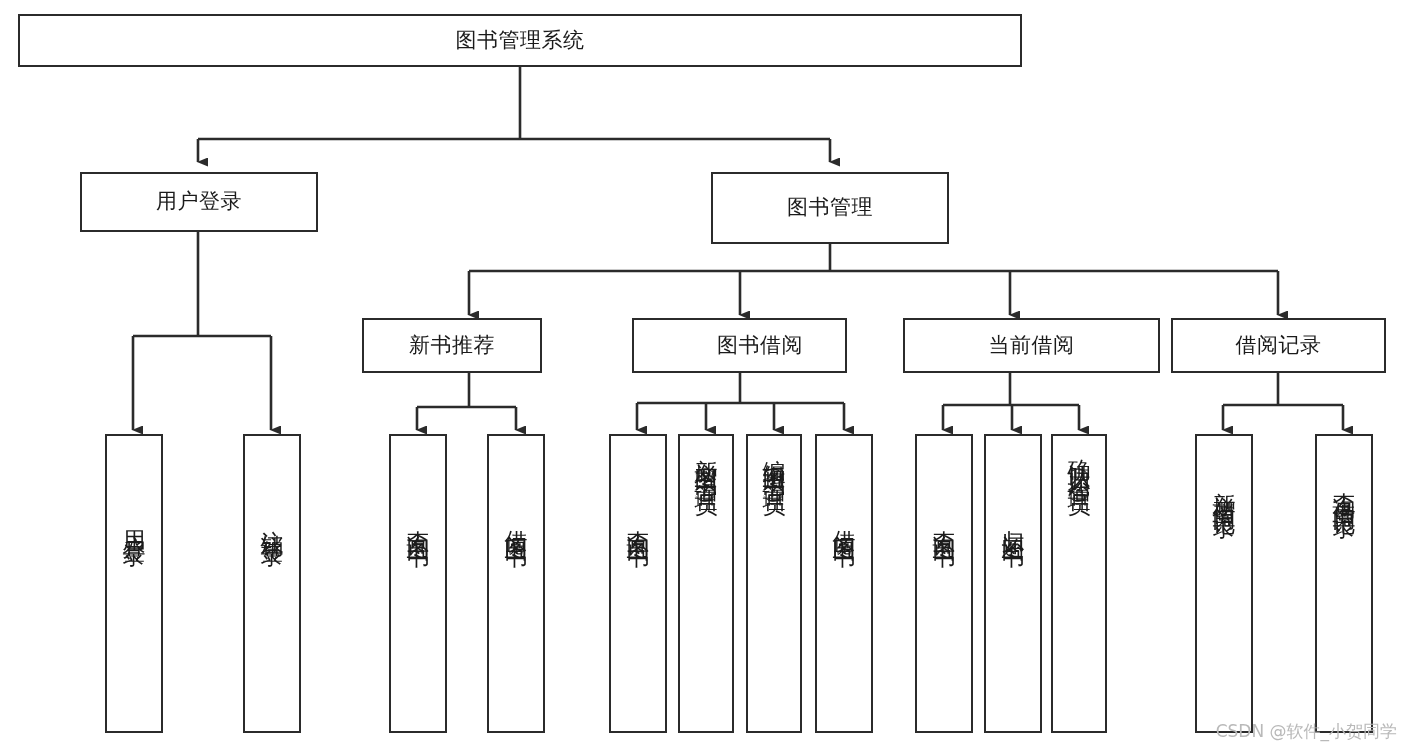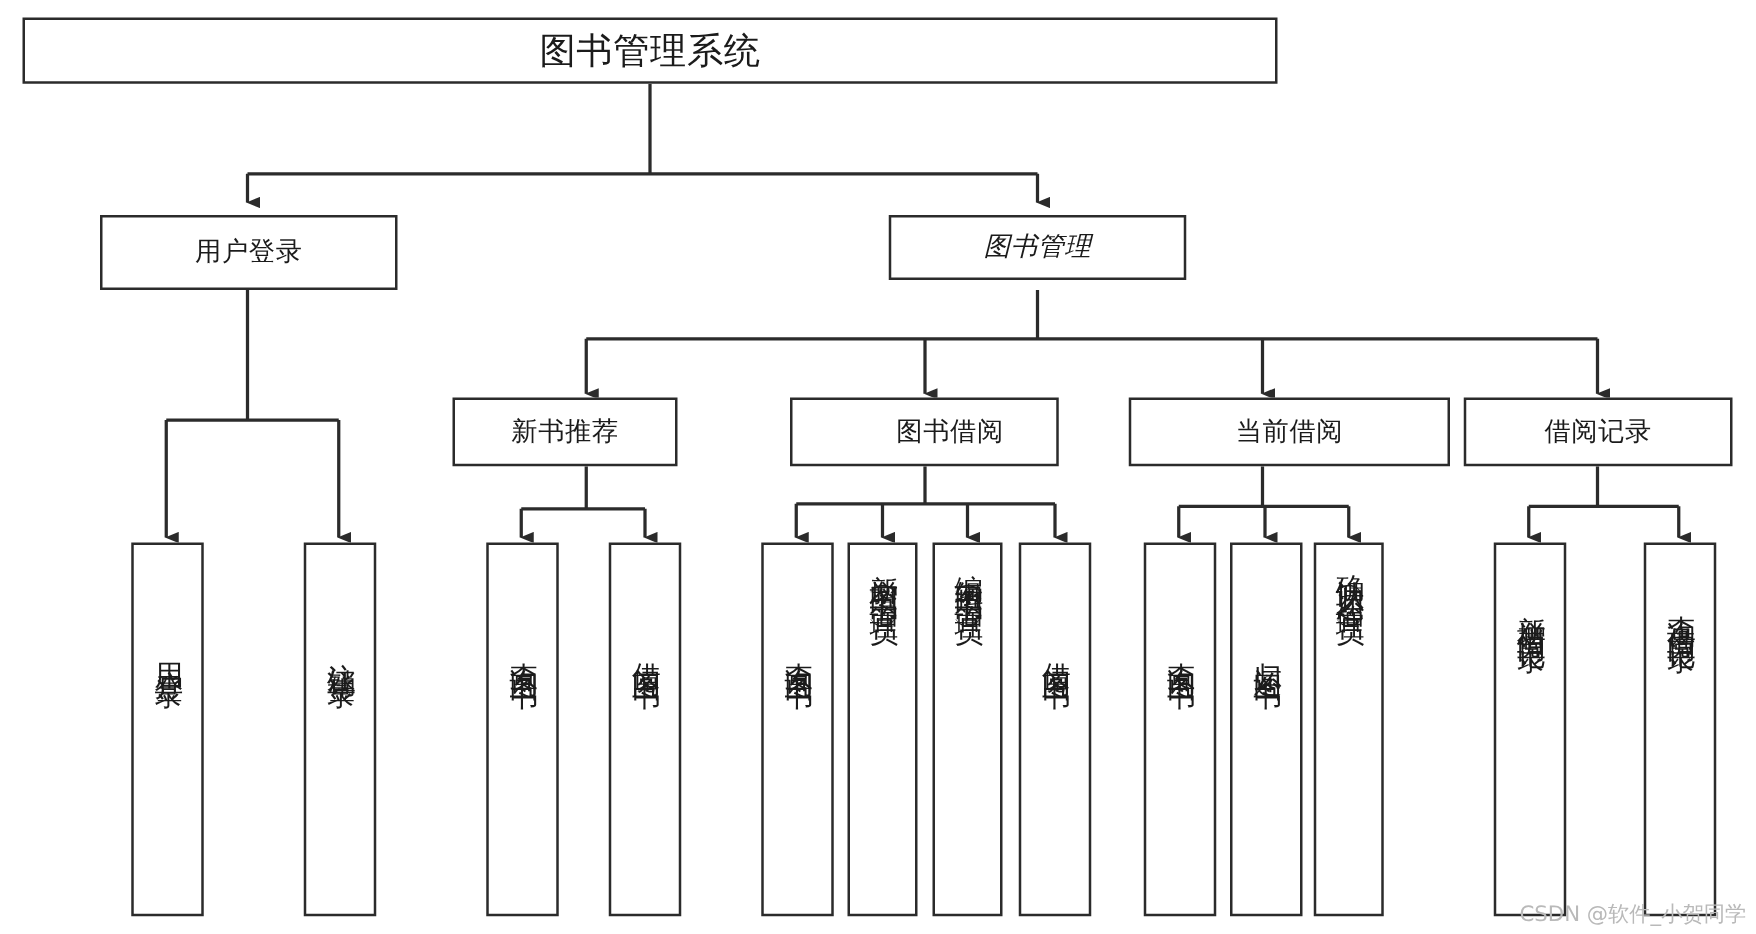--- a/index.html
+++ b/index.html
@@ -41,21 +41,21 @@
     text-align: center;
     line-height: 1.12;
     white-space: nowrap;
   }
   
   .node.horiz .node-label {
     font-size: 21px;
     letter-spacing: 0.5px;
   }
   .node.root .node-label {
-    font-size: 29px;
+    font-size: 21px;
   }
   
   .node.vert {
     align-items: flex-start;
     justify-content: center;
     padding-top: 6px;
   }
   .node.vert .node-label {
     writing-mode: vertical-rl;
     text-orientation: upright;
@@ -136,21 +136,21 @@
   </svg>
 
   <div class="node horiz root" style="left:18px; top:14px; width:1004px; height:53px;">
     <span class="node-label">图书管理系统</span>
   </div>
 
   <div class="node horiz" style="left:80px; top:172px; width:238px; height:60px;">
     <span class="node-label">用户登录</span>
   </div>
 
-  <div class="node horiz" style="left:711px; top:172px; width:238px; height:52px;font-style:italic;">
+  <div class="node horiz" style="left:711px; top:172px; width:238px; height:72px;">
     <span class="node-label">图书管理</span>
   </div>
 
   <div class="node horiz" style="left:362px; top:318px; width:180px; height:55px;">
     <span class="node-label">新书推荐</span>
   </div>
 
   <div class="node horiz" style="left:632px; top:318px; width:215px; height:55px;padding-left:41px;">
     <span class="node-label">图书借阅</span>
   </div>

